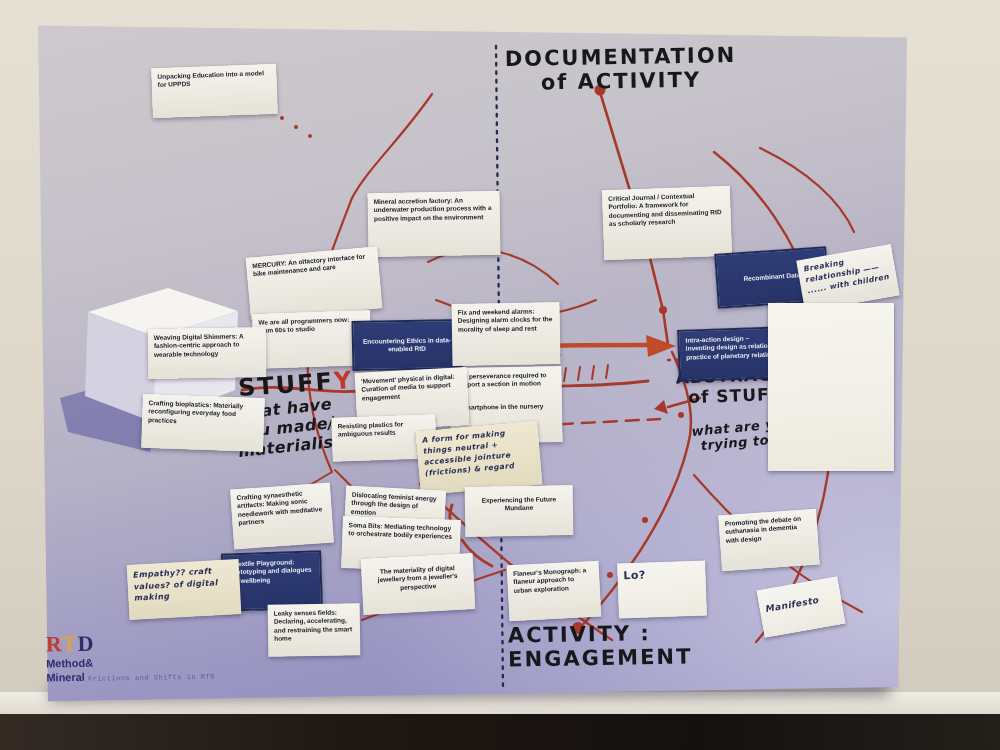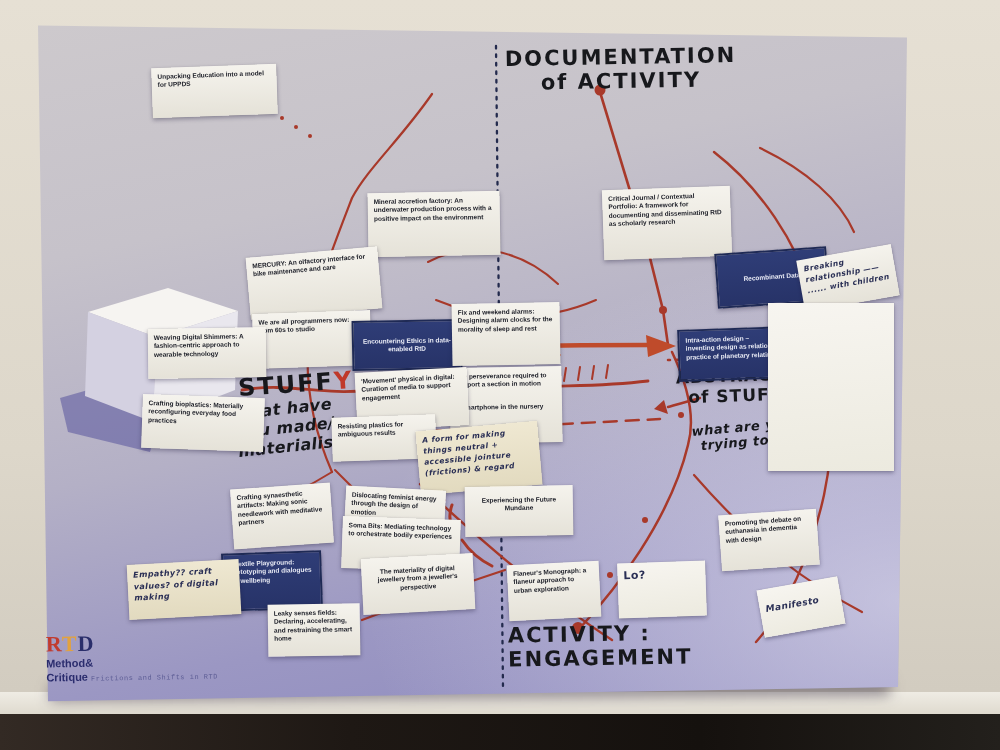--- a/index.html
+++ b/index.html
@@ -207,18 +207,18 @@
   <div class="note hand blank" style="left:760px;top:583px;width:82px;height:48px;--r:-10deg;font-size:9px;padding-top:14px"><span>Manifesto</span></div>
   <div class="note hand yellow" style="left:128px;top:562px;width:112px;height:55px;--r:-3deg;font-size:8px"><span>Empathy?? craft values? of digital making</span></div>
   <div class="note blank" style="left:768px;top:303px;width:126px;height:168px;--r:0deg"><span></span></div>
 
   <div class="logo">
     <div class="rtd">
       <span style="color:#c13b2f">R</span><span style="color:#e2a23f">T</span><span style="color:#2a2e6b">D</span>
     </div>
     <div class="l2"><span>Method&amp;</span></div>
     <div class="l2">
-      <span>Critique</span>
+      <span>Mineral</span>
       <span class="tag">Frictions and Shifts in RTD</span>
     </div>
   </div>
 
 </div>
 
 </body></html>

